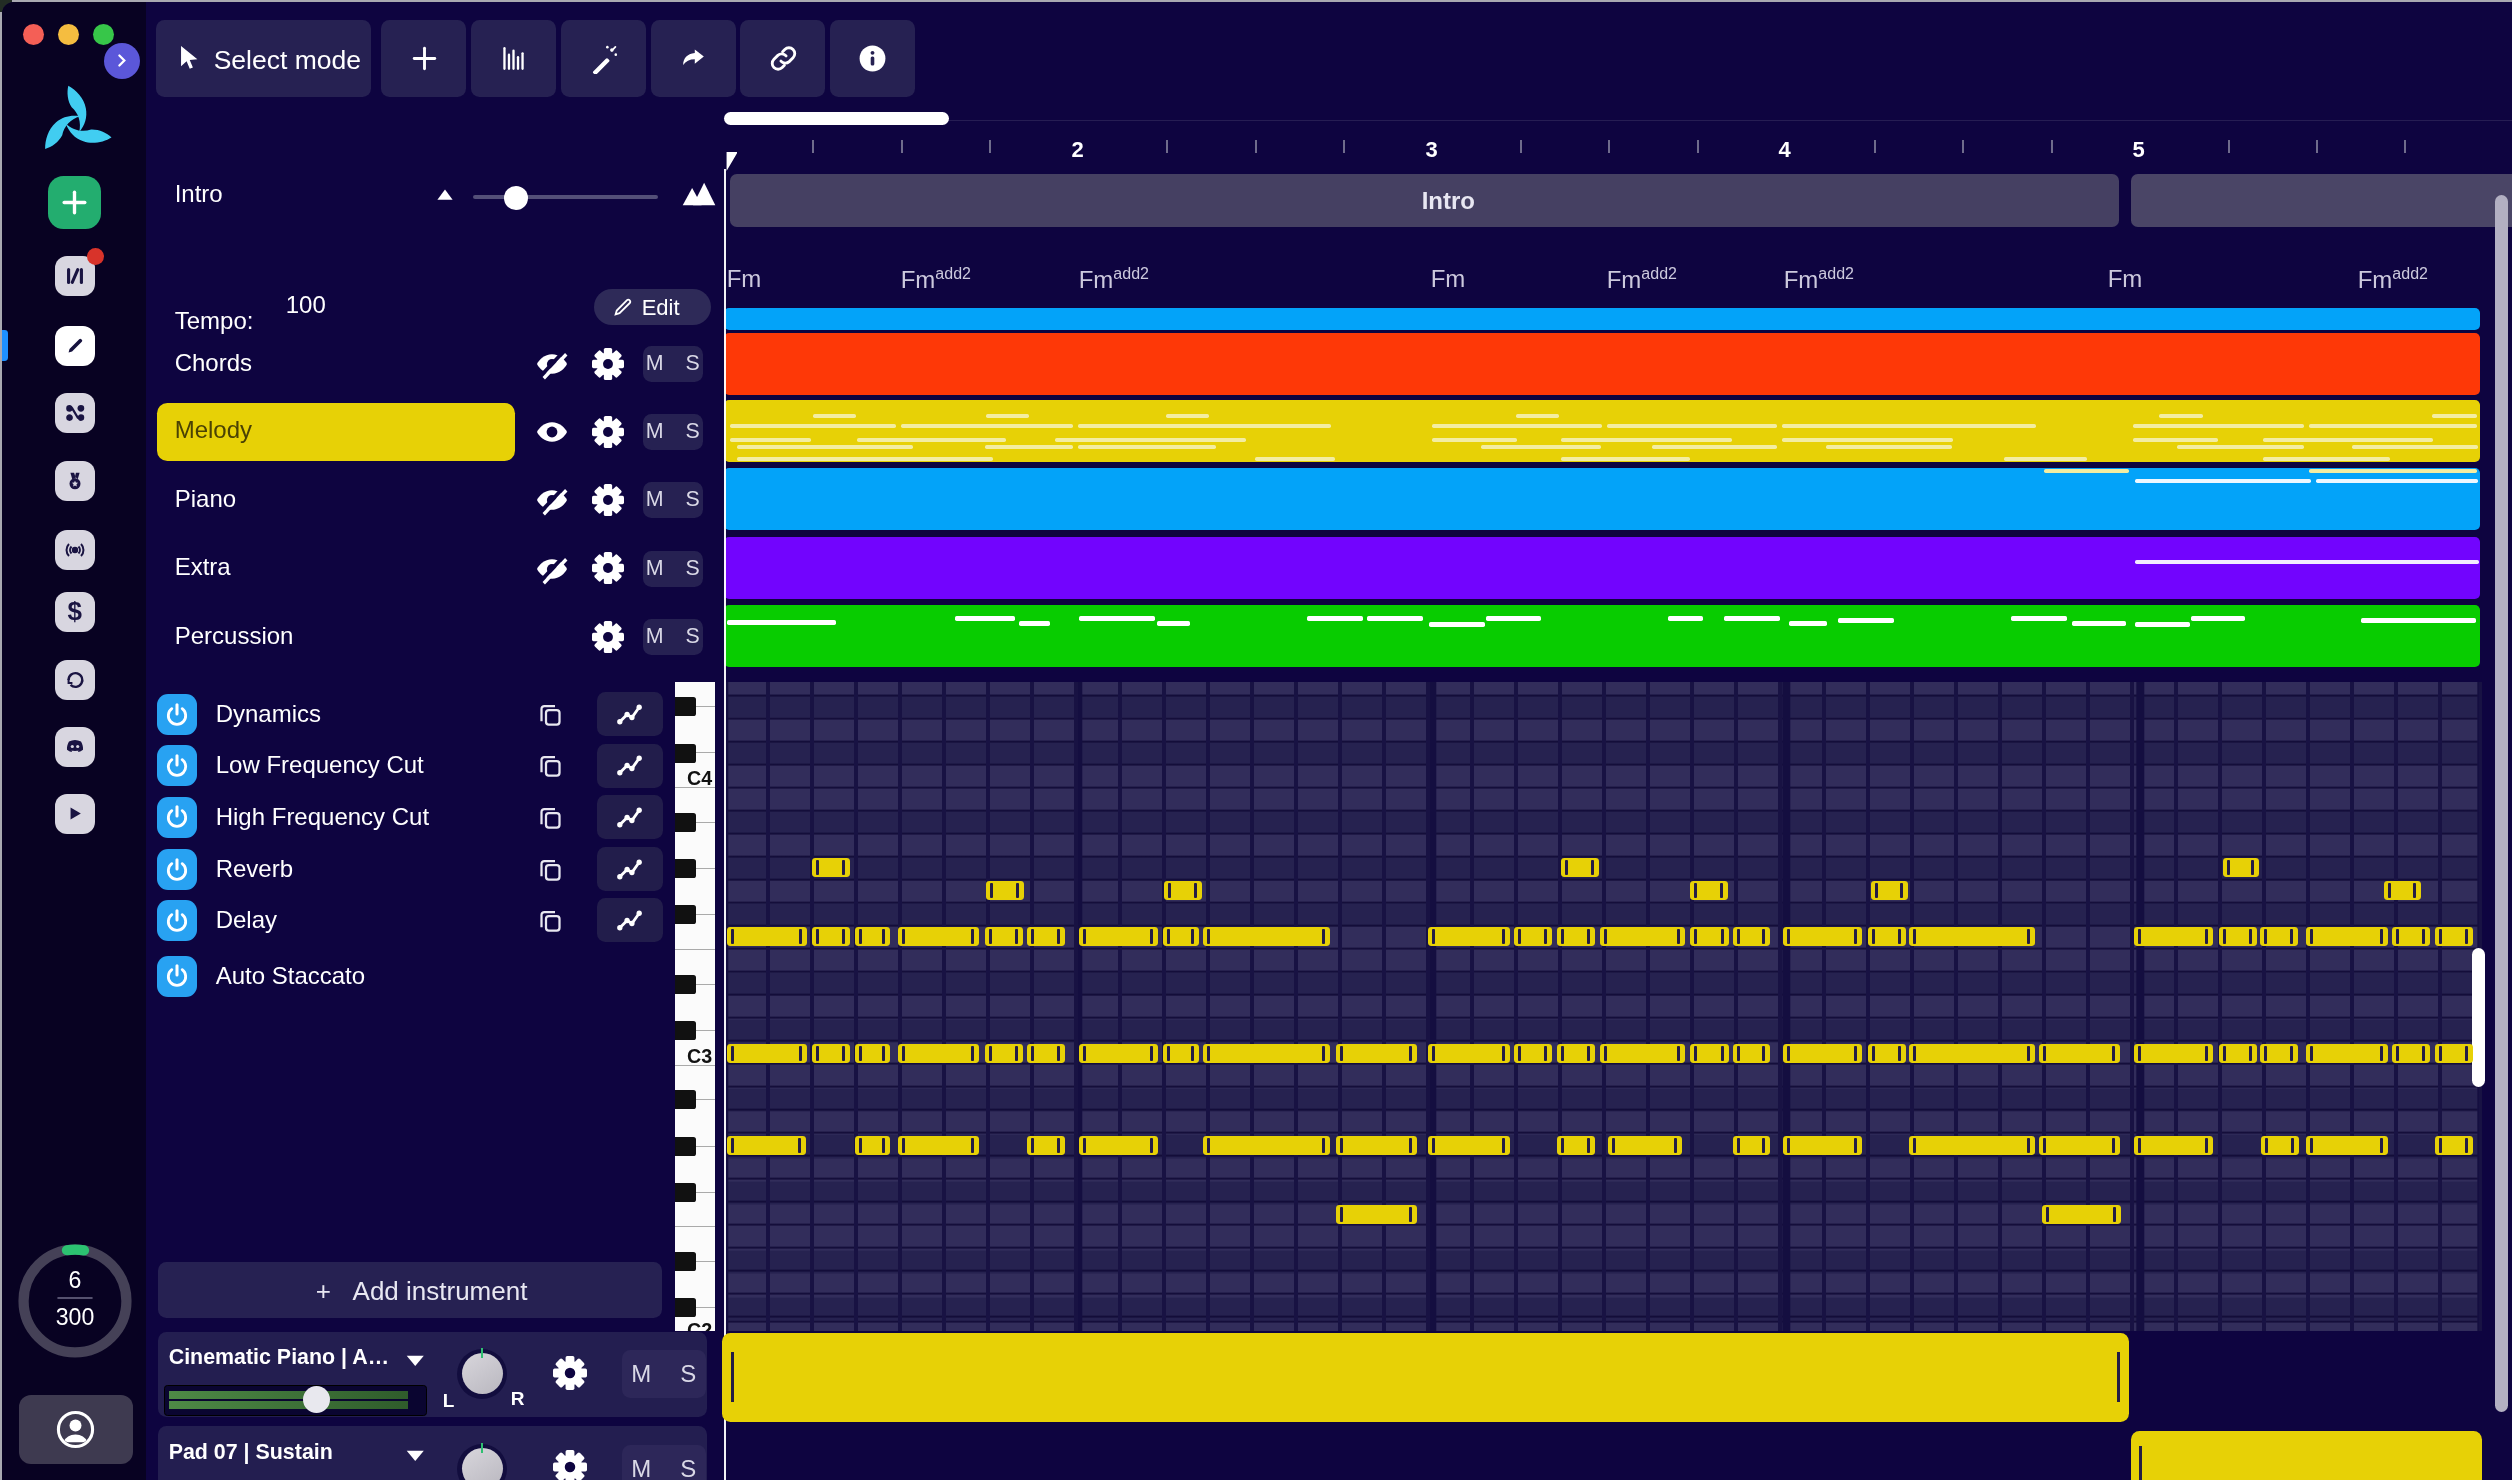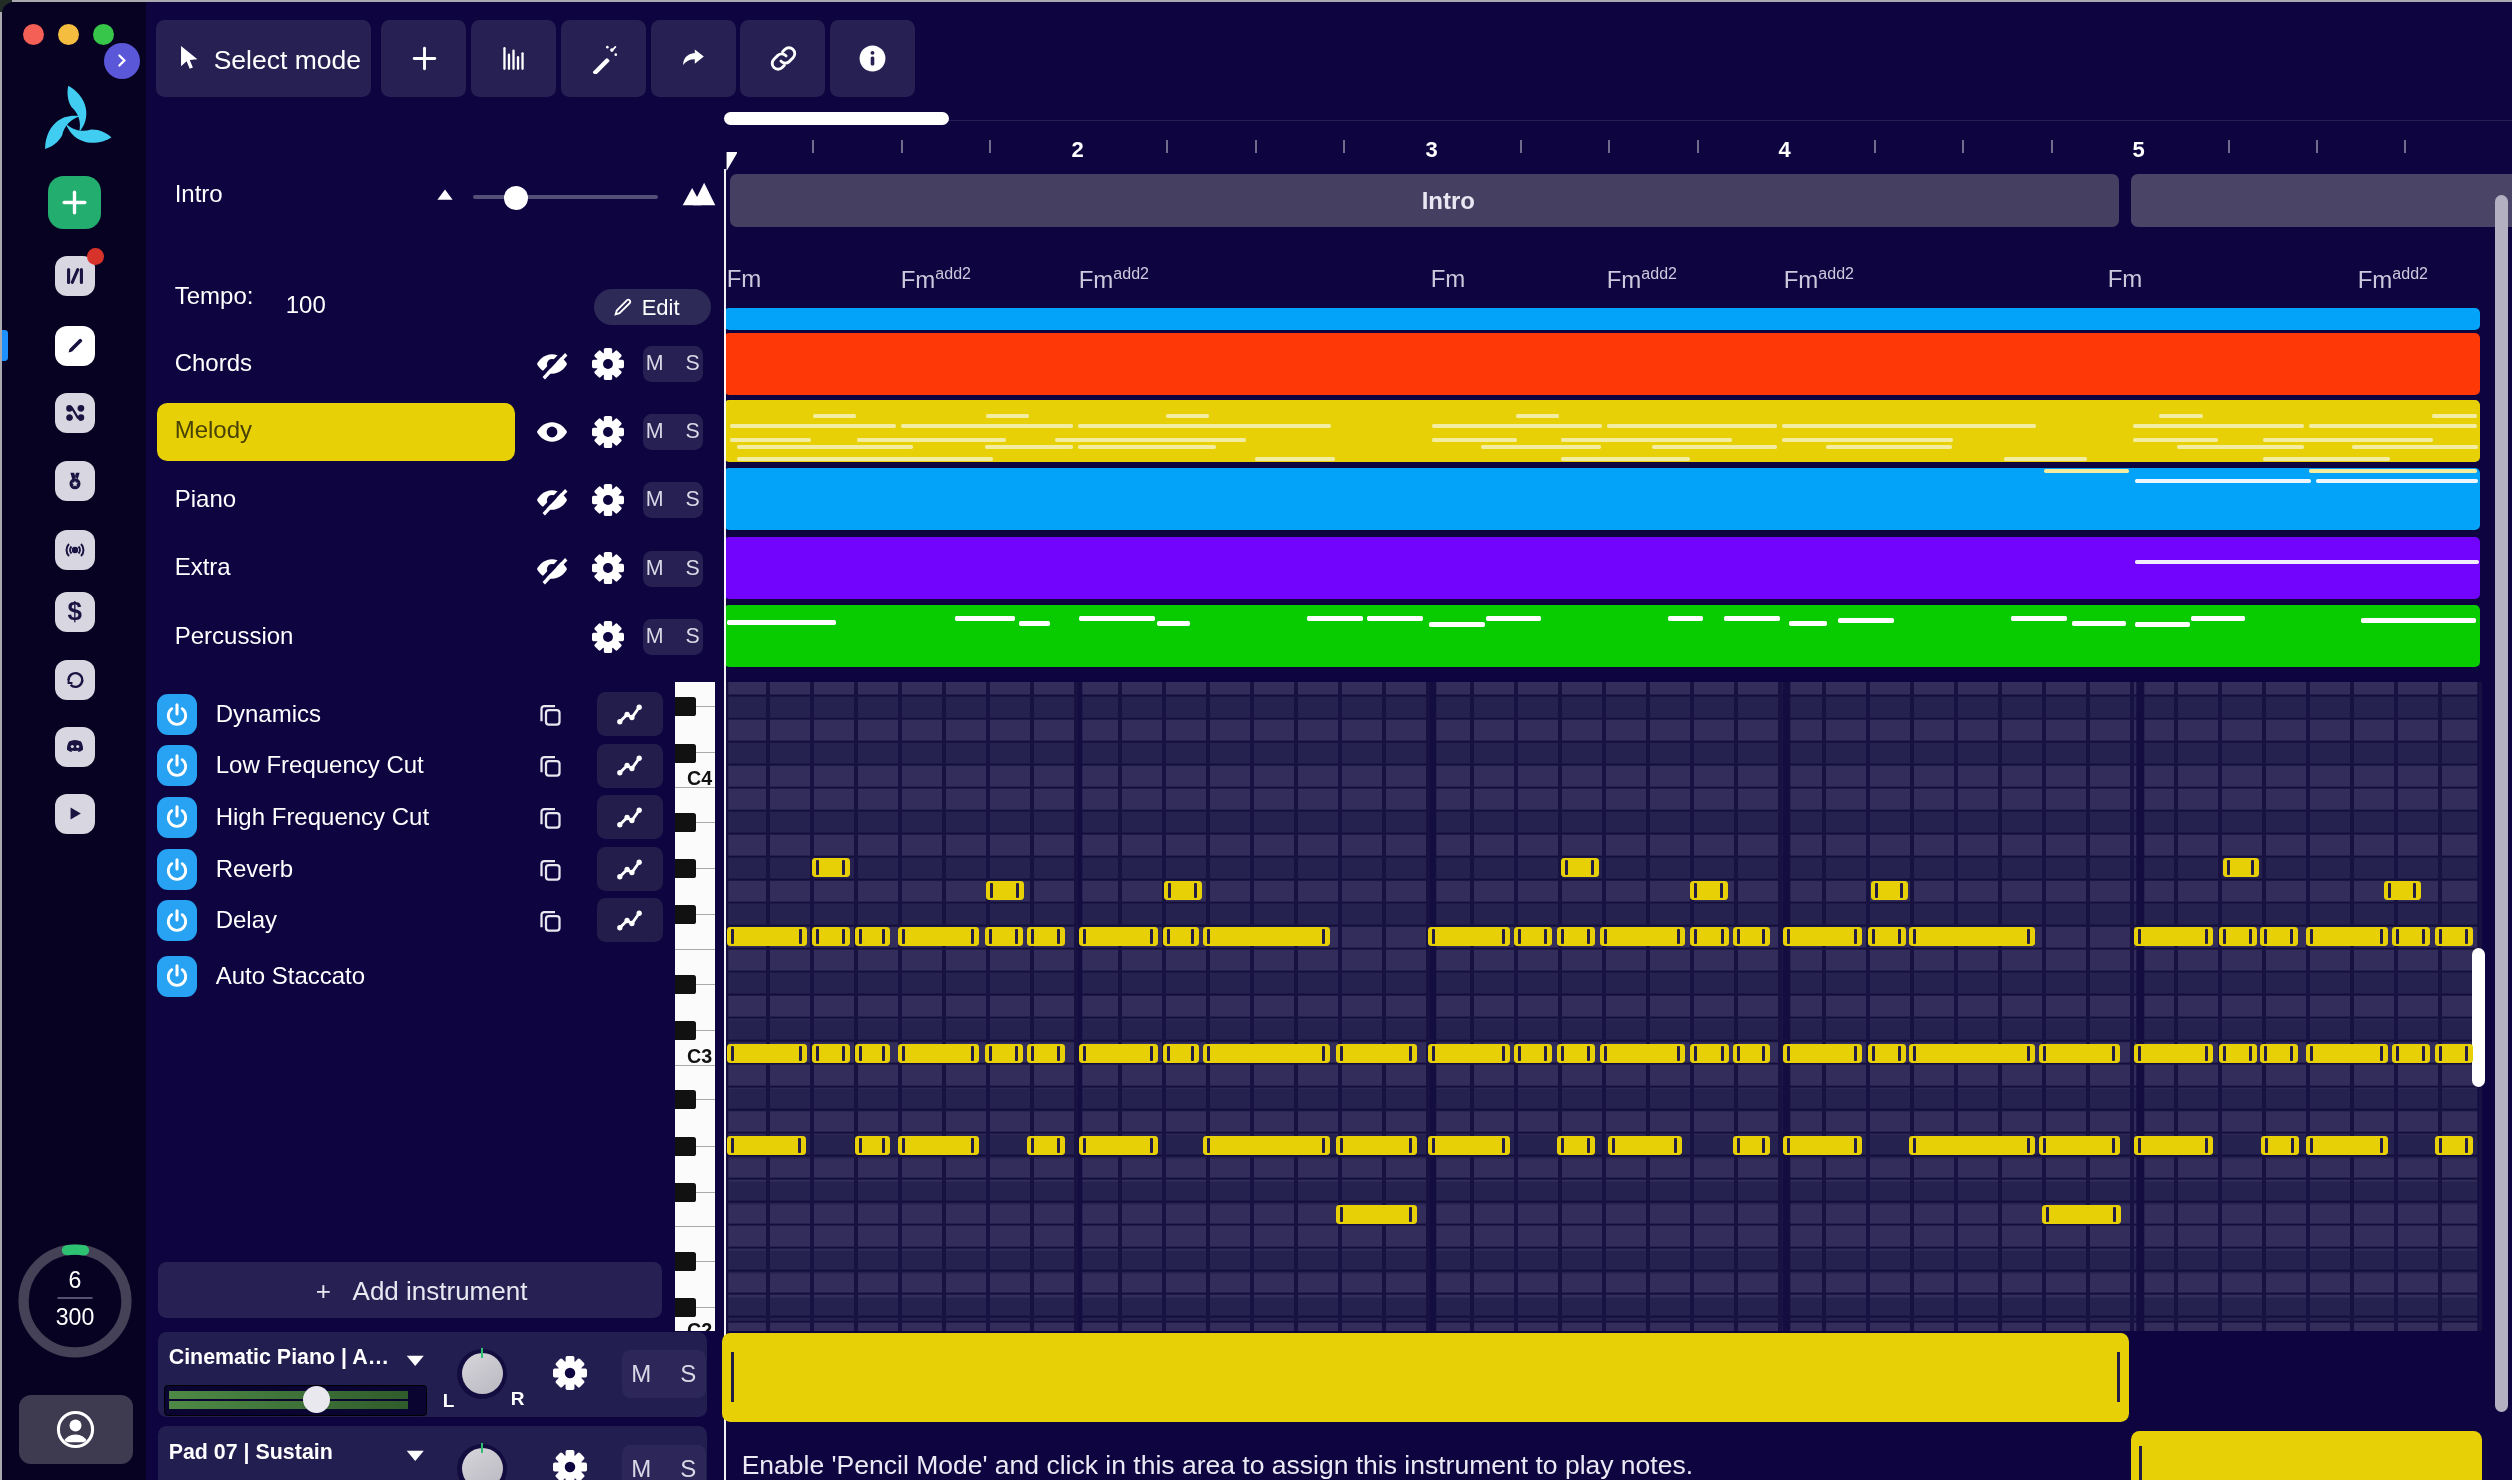--- a/index.html
+++ b/index.html
@@ -197,21 +197,21 @@
 <div class="lbl" style="left:173px;top:178px">Intro</div>
 <svg class="abs" style="left:432px;top:185px" width="22" height="15.4" viewBox="0 0 26 18">
       <path d="M13 3l9 12H4z" fill="#fff"></path>
     </svg>
 <div class="abs" style="left:471px;top:193px;width:185px;height:4.3px;background:#534f78;border-radius:2.6px"></div>
 <div class="dot" style="left:502px;top:184px;width:24px;height:24px;background:#fff"></div>
 <svg class="abs" style="left:679px;top:179px" width="36" height="26" viewBox="0 0 42 30">
       <path d="M13 8L24 28H2z" fill="#fff"></path>
       <path d="M27 2l13 26H14z" fill="#fff"></path>
     </svg>
-<div class="lbl" style="left:173px;top:280px">Tempo:</div>
+<div class="lbl" style="left:173px;top:305px">Tempo:</div>
 <div class="lbl" style="left:284px;top:289px">100</div>
 <div class="btn" style="left:592px;top:287px;width:117px;height:36px;background:#2e2a58;border-radius:18px"></div>
 <svg class="abs" style="left:610px;top:294px" width="22" height="22" viewBox="0 0 24 24" fill="none" stroke="#fff" stroke-width="2">
       <path d="M4 20l1.2-4.2L16.4 4.6a1.8 1.8 0 0 1 2.6 0l.4.4a1.8 1.8 0 0 1 0 2.6L8.2 18.8z"></path>
     </svg>
 <div class="lbl" style="left:640px;top:293px;font-size:22px">Edit</div>
 <div class="abs" style="left:155px;top:401px;width:358px;height:58px;background:#e7d106;border-radius:10.3px"></div>
 <div class="lbl" style="left:173px;top:347px;color:#fff">Chords</div>
 <svg class="abs" style="left:532px;top:344px" width="36" height="36" viewBox="0 0 24 24">
       <path d="M12 5.5c-5 0-8.6 3.6-10 6.5 1.4 2.9 5 6.5 10 6.5s8.6-3.6 10-6.5c-1.4-2.9-5-6.5-10-6.5z" fill="#fff"></path>
@@ -932,14 +932,13 @@
       <i class="l"></i>
       <i class="r"></i>
     </div>
 <div class="abs" style="left:2470px;top:946px;width:13.7px;height:139px;background:#fff;border-radius:6.8px;z-index:2"></div>
 <div class="abs" style="left:2493px;top:193px;width:13px;height:1217px;background:#b3b0c2;border-radius:6.8px"></div>
 <div class="abs" style="left:720px;top:1331px;width:1407px;height:89px;background:#e7d106;border-radius:8.5px;z-index:2"></div>
 <div class="abs" style="left:729px;top:1350px;width:3.4px;height:50px;background:#241d45;z-index:3"></div>
 <div class="abs" style="left:2115px;top:1350px;width:3.4px;height:50px;background:#241d45;z-index:3"></div>
 <div class="abs" style="left:2129px;top:1429px;width:351px;height:51px;background:#e7d106;border-radius:8.5px 8.5px 0 0;z-index:2"></div>
 <div class="abs" style="left:2137px;top:1444px;width:3.4px;height:36px;background:#241d45;z-index:3"></div>
-<div class="lbl" style="left:740px;top:1448px;font-size:26.5px;color:#ece9f5;z-index:3">Enable 'Pencil Mode' and click in this area to assign this instrument to play notes.</div>
 </div>
 
 </body></html>

